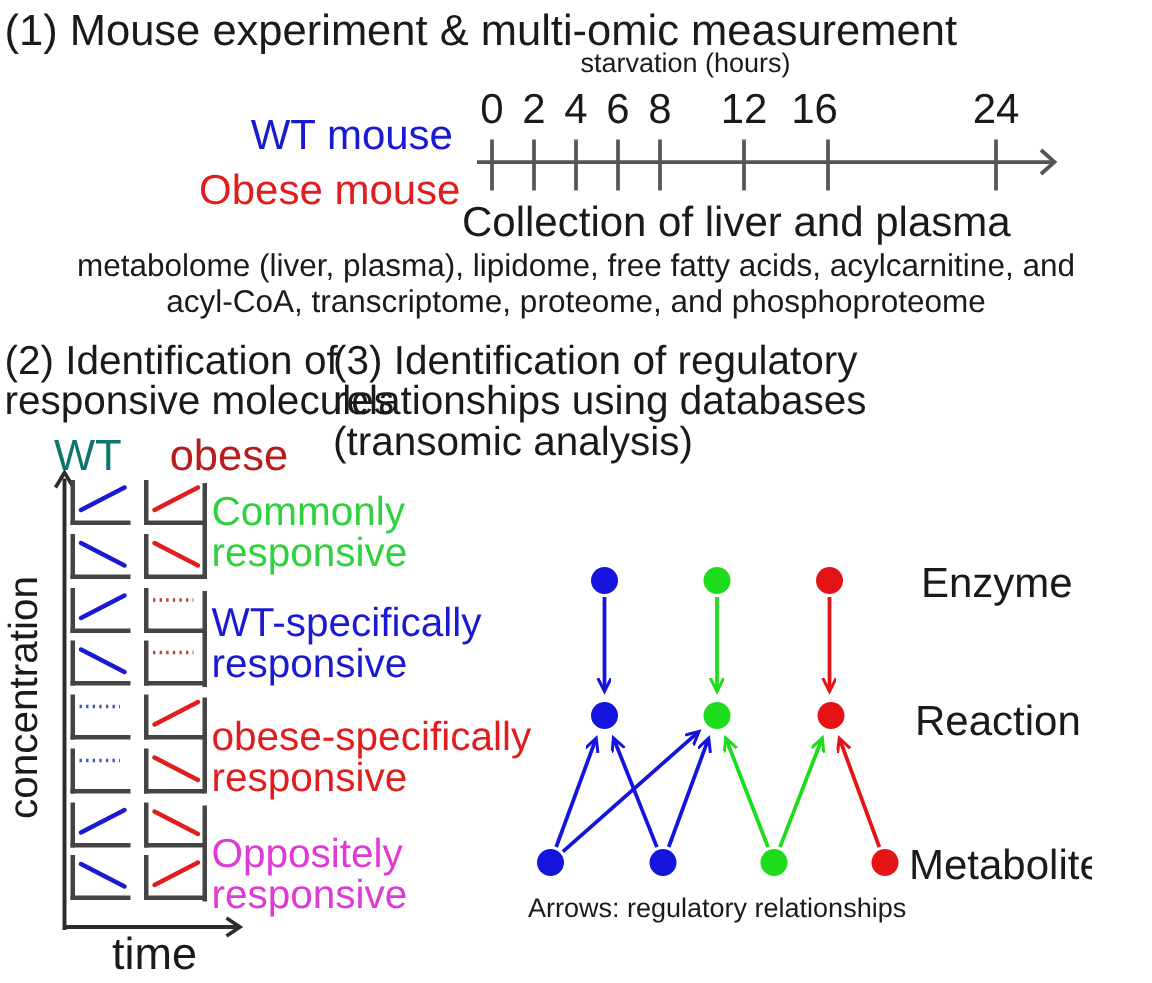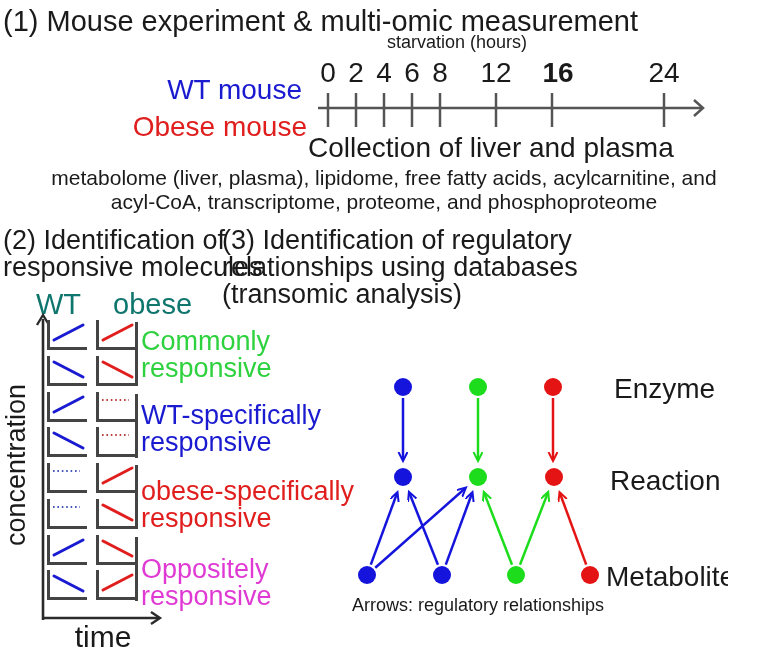--- a/index.html
+++ b/index.html
@@ -31,21 +31,21 @@
 
   <div class="abs h1" style="left:3px;top:5px;">(1) Mouse experiment &amp; multi-omic measurement</div>
   <div class="abs lbl27" style="left:387px;top:32px;">starvation (hours)</div>
   <div id="tick-labels">
       <div class="tick-label" style="left: 328px; top: 57px;">0</div>
       <div class="tick-label" style="left: 356px; top: 57px;">2</div>
       <div class="tick-label" style="left: 384px; top: 57px;">4</div>
       <div class="tick-label" style="left: 412px; top: 57px;">6</div>
       <div class="tick-label" style="left: 440px; top: 57px;">8</div>
       <div class="tick-label" style="left: 496px; top: 57px;">12</div>
-      <div class="tick-label" style="left: 558px; top: 57px; font-weight: bold;">16</div>
+      <div class="tick-label" style="left: 543px; top: 57px;">16</div>
       <div class="tick-label" style="left: 664px; top: 57px;">24</div>
     </div>
   <div class="abs" id="timeline" style="left:308px;top:86px;width:410px;height:48px;"><svg width="410" height="48">
         <line x1="10" y1="22" x2="394" y2="22" stroke="#555555" stroke-width="2.5"></line>
         <line x1="20" y1="7" x2="20" y2="41" stroke="#555555" stroke-width="2.5"></line>
         <line x1="48" y1="7" x2="48" y2="41" stroke="#555555" stroke-width="2.5"></line>
         <line x1="76" y1="7" x2="76" y2="41" stroke="#555555" stroke-width="2.5"></line>
         <line x1="104" y1="7" x2="104" y2="41" stroke="#555555" stroke-width="2.5"></line>
         <line x1="132" y1="7" x2="132" y2="41" stroke="#555555" stroke-width="2.5"></line>
         <line x1="188" y1="7" x2="188" y2="41" stroke="#555555" stroke-width="2.5"></line>
@@ -55,21 +55,21 @@
       </svg></div>
   <div class="abs lbl28 rightalign" style="right: 426px; top: 74px; color: rgb(26, 26, 208);">WT mouse</div>
   <div class="abs lbl28 rightalign" style="right: 421px; top: 111px; color: rgb(224, 30, 30);">Obese mouse</div>
   <div class="abs small center" style="top:166px;">metabolome (liver, plasma), lipidome, free fatty acids, acylcarnitine, and</div>
   <div class="abs lbl28" style="left:308px;top:132px;">Collection of liver and plasma</div>
   <div class="abs small center" style="top:190px;">acyl-CoA, transcriptome, proteome, and phosphoproteome</div>
 
   <div class="abs h2" style="left:3px;top:227px;">(2) Identification of</div>
   <div class="abs h2" style="left:3px;top:254px;">responsive molecules</div>
   <div class="abs" style="left:36px;top:288px;font-size:29px;">
-    <span style="color: #0f766e;">WT</span><span style="color: #0f766e; margin-left: 32px;">obese</span>
+    <span style="color: #0f766e;">WT</span><span style="color: #b91c1c; margin-left: 32px;">obese</span>
   </div>
 
   <div class="abs" id="axes-host" style="left:28px;top:306px;width:215px;height:340px;"><svg width="215" height="340">
         <line x1="15" y1="314" x2="15" y2="13" stroke="#2b2b2b" stroke-width="2.6"></line>
         <path d="M9,19 L15,9 L21,19" stroke="#2b2b2b" stroke-width="2.4" fill="none"></path>
         <line x1="15" y1="312" x2="130" y2="312" stroke="#2b2b2b" stroke-width="2.6"></line>
         <path d="M123,306 L132,312 L123,318" stroke="#2b2b2b" stroke-width="2.4" fill="none"></path>
       </svg></div>
   <div id="plot-grid">
       <div class="mini-plot" style="left: 47px; top: 320px;">

